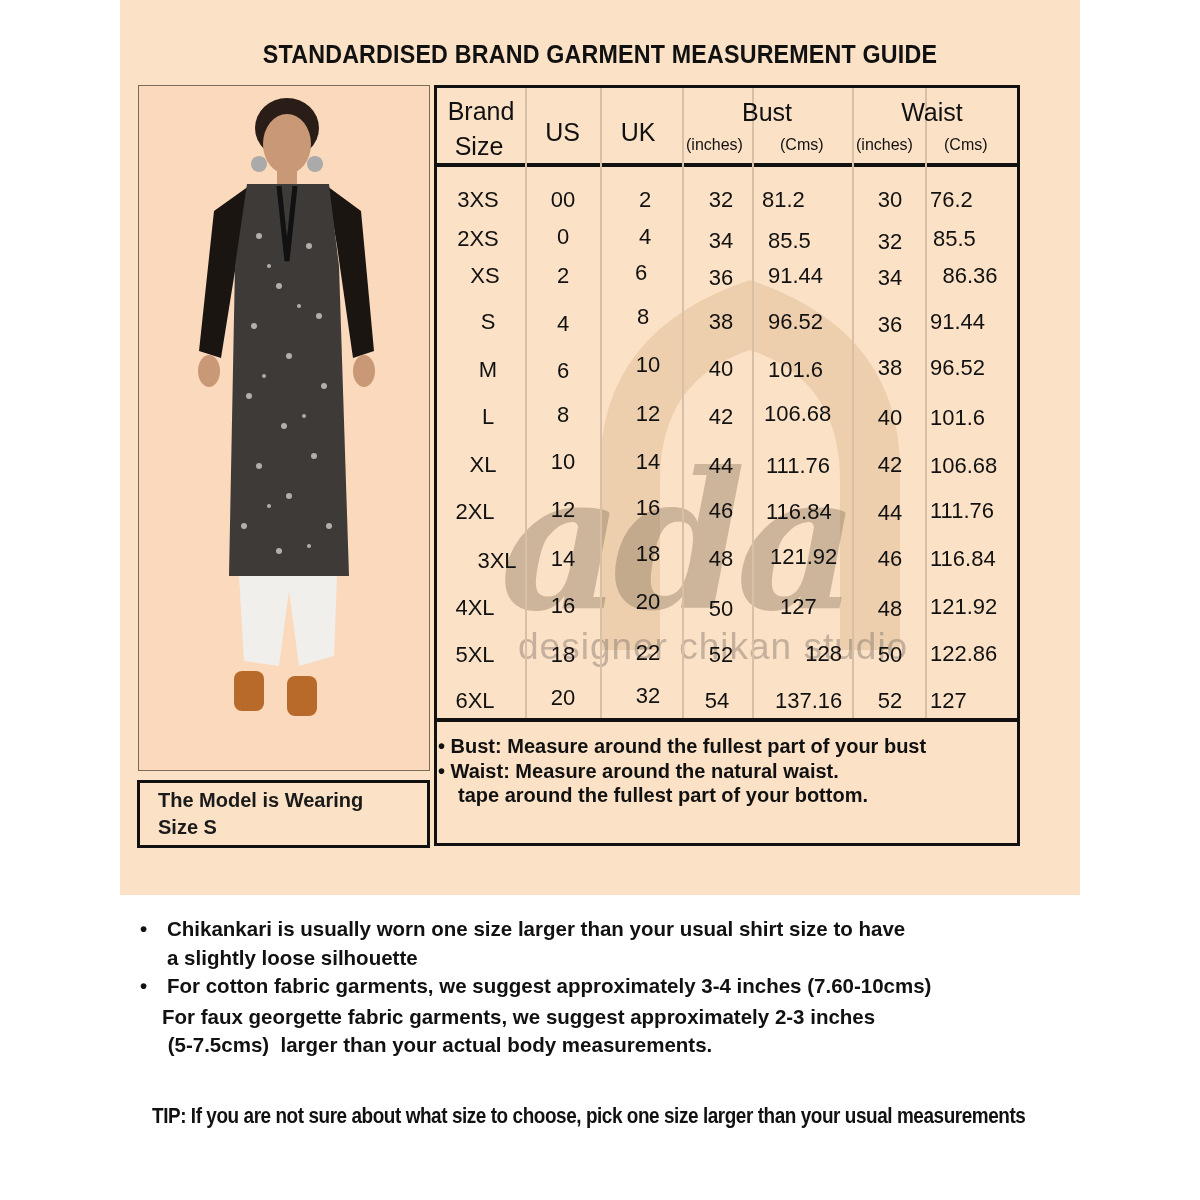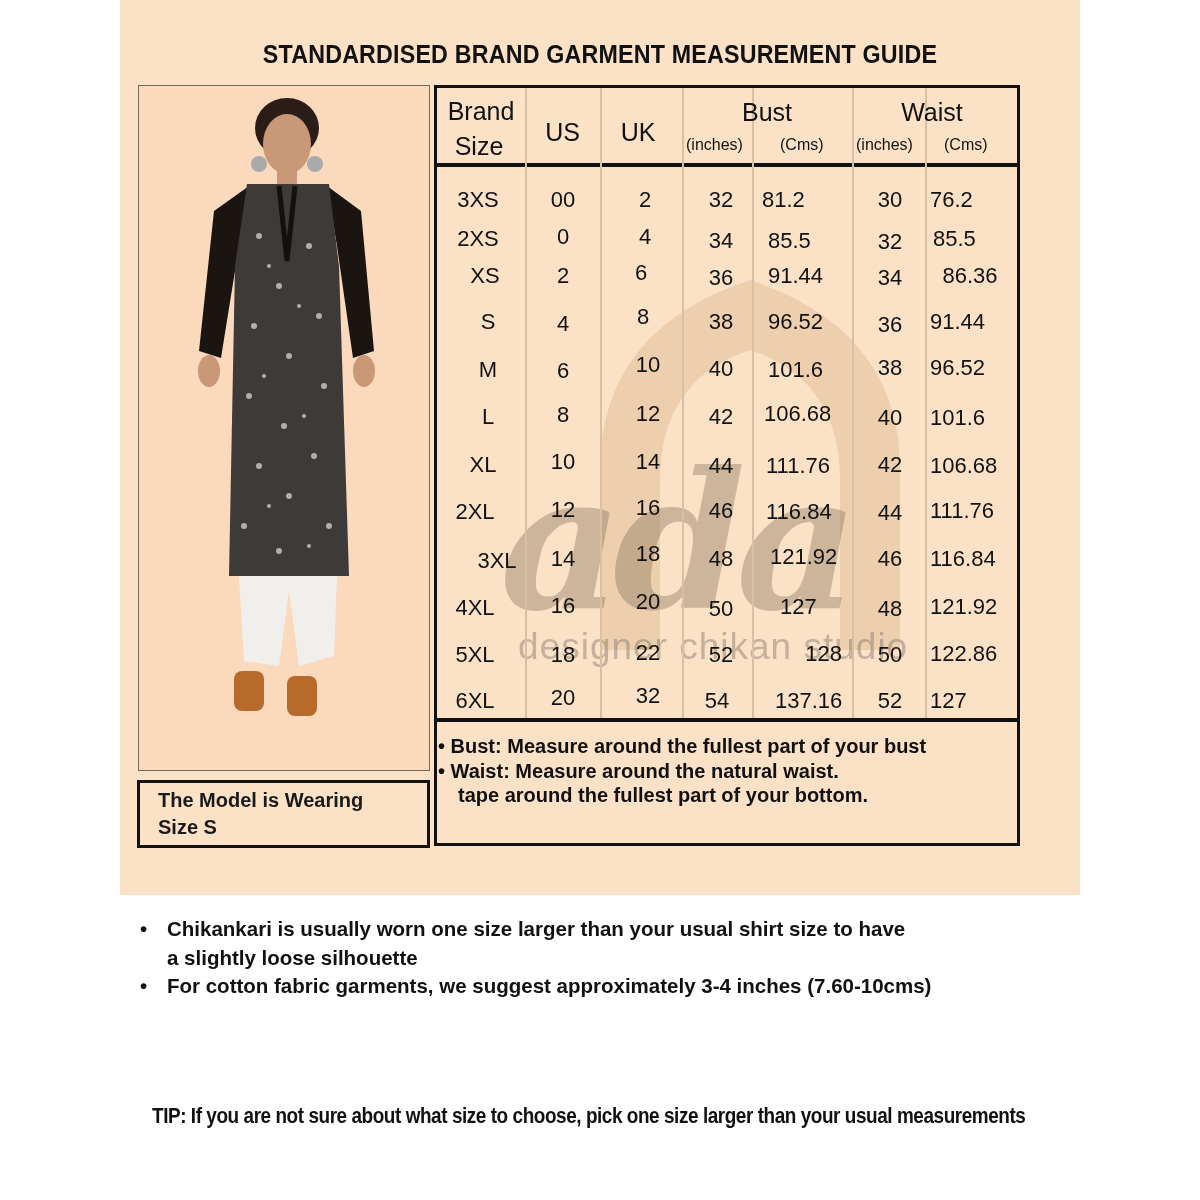--- a/index.html
+++ b/index.html
@@ -236,15 +236,19 @@
 <div class="bottom-notes">
   <div class="li">
     <span class="bullet">•</span>
     <div>Chikankari is usually worn one size larger than your usual shirt size to have</div>
     <div>a slightly loose silhouette</div>
   </div>
   <div class="li">
     <span class="bullet">•</span>
     <div>For cotton fabric garments, we suggest approximately 3-4 inches (7.60-10cms)</div>
   </div>
+  <div class="li" style="padding-left:22px;margin-top:2px;">
+    <div>For faux georgette fabric garments, we suggest approximately 2-3 inches</div>
+    <div style="white-space:pre;"> (5-7.5cms)  larger than your actual body measurements.</div>
+  </div>
 </div>
 
 <div class="tip">TIP: If you are not sure about what size to choose, pick one size larger than your usual measurements</div>
 
 </body></html>

